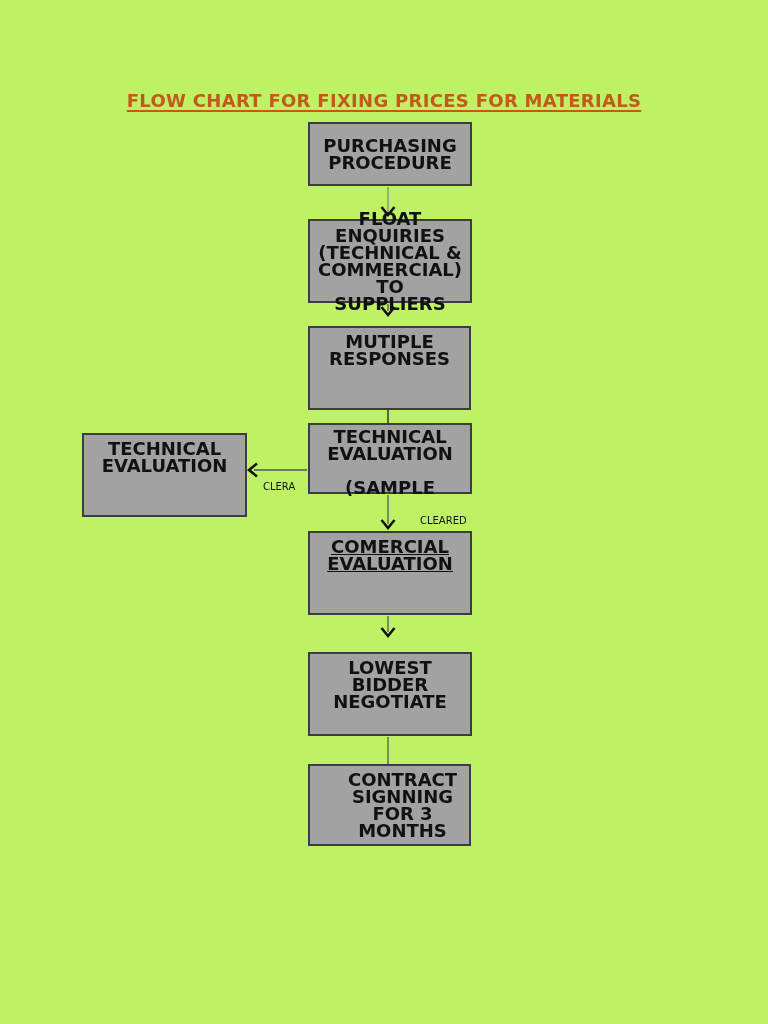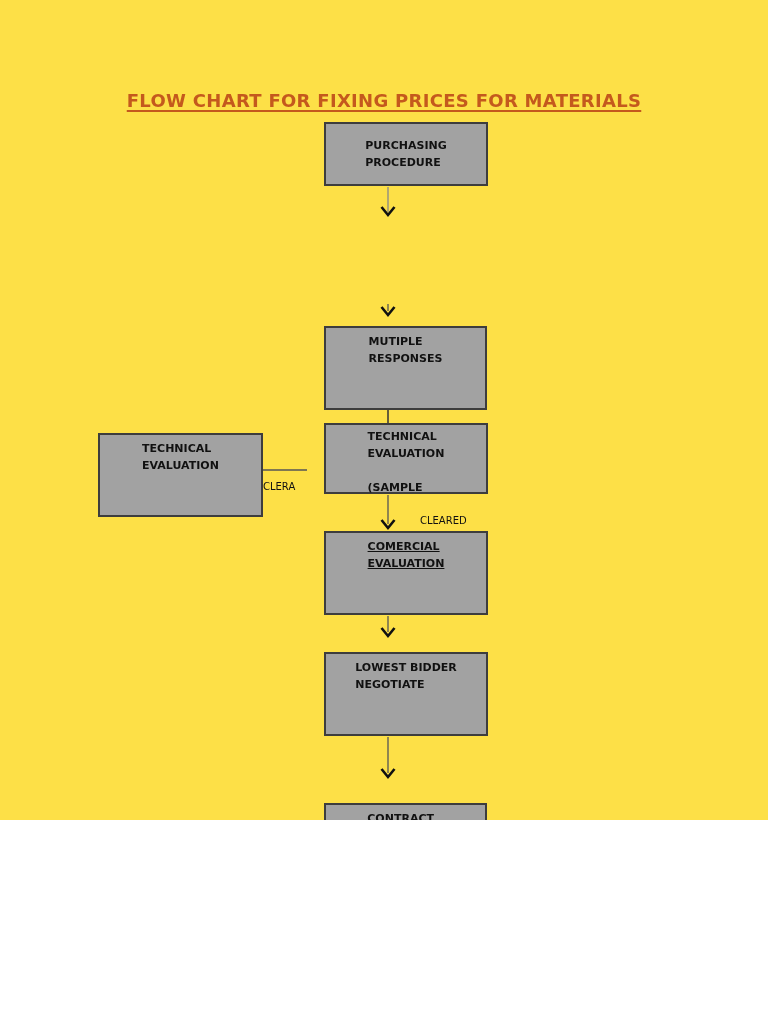--- a/index.html
+++ b/index.html
@@ -3,22 +3,22 @@
 <meta charset="utf-8">
 <style>
   html, body {
     margin: 0;
     padding: 0;
     background: #ffffff;
   }
   .page {
     position: relative;
     width: 768px;
-    height: 820px;
-    background: #fde047;
+    height: 1024px;
+    background: #bef264;
     overflow: hidden;
     font-family: "DejaVu Sans", "Liberation Sans", sans-serif;
   }
   .doc-title {
     position: absolute;
     top: 90px;
     left: 0;
     width: 768px;
     text-align: center;
     font-size: 18px;
@@ -37,25 +37,25 @@
   }
   .node {
     position: absolute;
     z-index: 2;
     box-sizing: border-box;
     background: #A2A2A2;
     border: 2px solid #3D3D3D;
     display: flex;
     flex-direction: column;
     align-items: center;
+    text-align: center;
     color: #111111;
-    font-size: 11px;
+    font-size: 18px;
     font-weight: bold;
     line-height: 17px;
-    margin-left: 16px;
   }
   .node .node-label {
     white-space: pre-line;
   }
   .v-center { justify-content: center; }
   .v-top { justify-content: flex-start; padding-top: 5px; }
   .v-top-tight { justify-content: flex-start; padding-top: 3px; }
   .edge-label {
     position: absolute;
     z-index: 1;
@@ -112,20 +112,26 @@
   </svg>
 
   <div class="edge-label lbl-clera">CLERA</div>
   <div class="edge-label lbl-cleared">CLEARED</div>
 
   <div class="node v-center" style="left:308px; top:122px; width:164px; height:64px;">
     <span class="node-label">PURCHASING
 PROCEDURE</span>
   </div>
 
+  <div class="node v-center" style="left:308px; top:219px; width:164px; height:84px;">
+    <span class="node-label">FLOAT ENQUIRIES
+(TECHNICAL &amp;
+COMMERCIAL) TO
+SUPPLIERS</span>
+  </div>
 
   <div class="node v-top" style="left:308px; top:326px; width:163px; height:84px;">
     <span class="node-label">MUTIPLE
 RESPONSES</span>
   </div>
 
   <div class="node v-top-tight" style="left:308px; top:423px; width:164px; height:71px;">
     <span class="node-label">TECHNICAL
 EVALUATION
 
@@ -140,19 +146,19 @@
   <div class="node v-top" style="left:308px; top:531px; width:164px; height:84px;text-decoration:underline;">
     <span class="node-label">COMERCIAL
 EVALUATION</span>
   </div>
 
   <div class="node v-top" style="left:308px; top:652px; width:164px; height:84px;">
     <span class="node-label">LOWEST BIDDER
 NEGOTIATE</span>
   </div>
 
-  <div class="node v-top" style="left:308px; top:803px; width:163px; height:82px;padding-left:26px;">
+  <div class="node v-top" style="left:308px; top:764px; width:163px; height:82px;padding-left:26px;">
     <span class="node-label">CONTRACT
 SIGNNING FOR 3
 MONTHS</span>
   </div>
 
 </div>
 
 </body></html>

